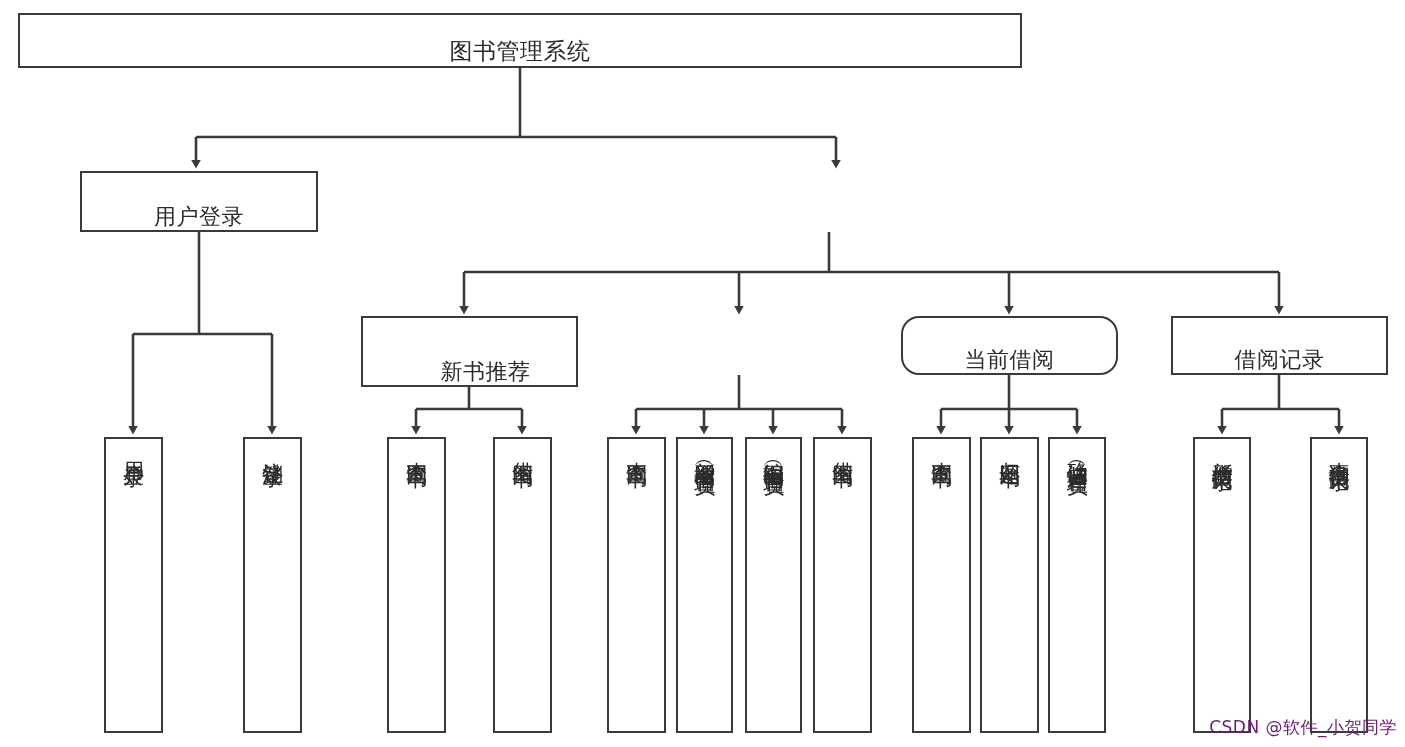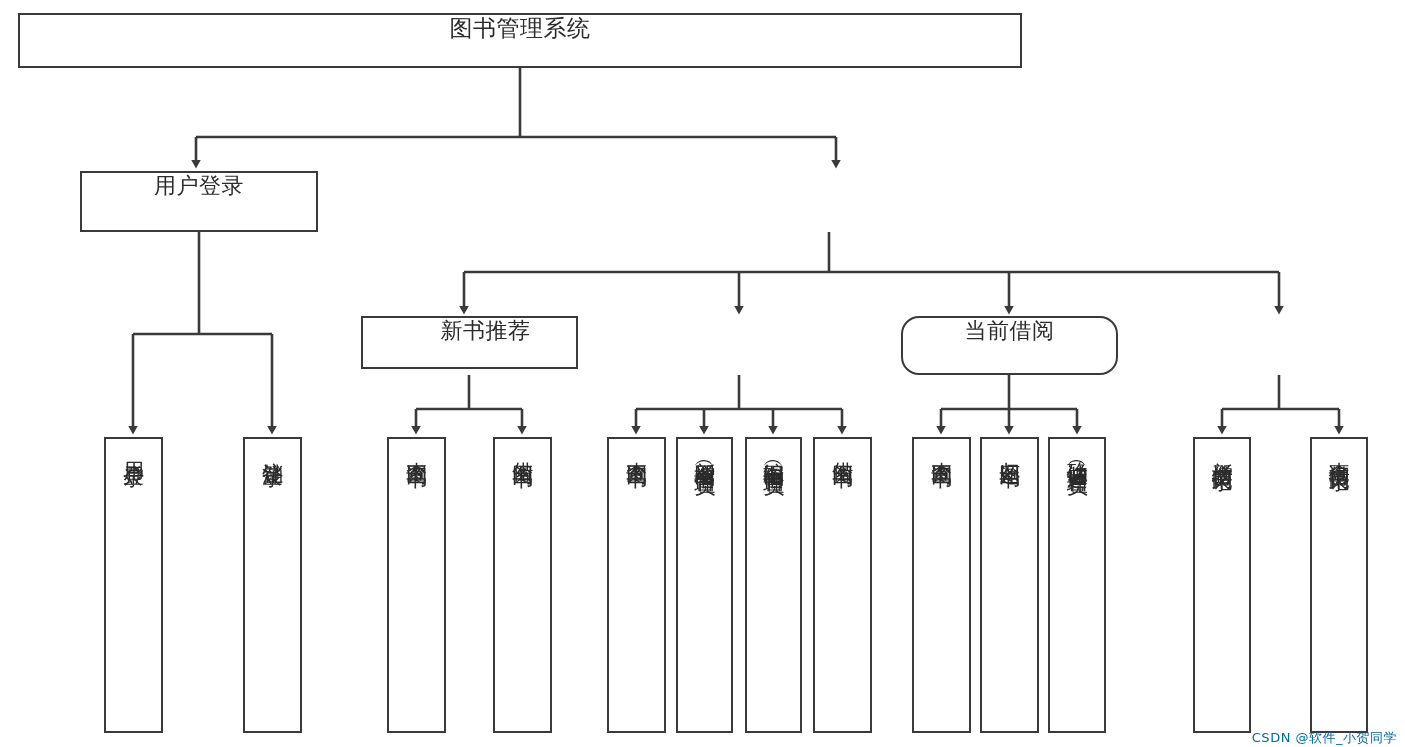--- a/index.html
+++ b/index.html
@@ -25,21 +25,21 @@
     width: 1405px;
     height: 747px;
     pointer-events: none;
   }
   .node {
     position: absolute;
     box-sizing: border-box;
     background: #ffffff;
     border: 2px solid #3a3a3a;
     display: flex;
-    align-items: flex-start;
+    align-items: flex-end;
     justify-content: center;
     color: #2b2b2b;
     z-index: 2;
   }
   .node-label {
     display: block;
     text-align: center;
     letter-spacing: 0.5px;
     white-space: nowrap;
     color: #2b2b2b;
@@ -63,23 +63,23 @@
     text-orientation: upright;
     font-size: 21px;
     line-height: 1.08;
     letter-spacing: 2px;
     white-space: nowrap;
     -webkit-text-orientation: upright;
   }
   #watermark {
     position: absolute;
     right: 8px;
-    bottom: 0;
-    font-size: 13px;
-    color: #0369a1;
+    bottom: 8px;
+    font-size: 17px;
+    color: #701a75;
     white-space: nowrap;
     z-index: 3;
     letter-spacing: 0.5px;
   }
 </style>
 </head>
 <body>
 
 <div id="diagram-root">
 
@@ -135,29 +135,32 @@
 
   <div class="node horiz root" style="left:18px; top:13px; width:1004px; height:55px;">
     <span class="node-label">图书管理系统</span>
   </div>
 
   <div class="node horiz" style="left:80px; top:171px; width:238px; height:61px;">
     <span class="node-label">用户登录</span>
   </div>
 
 
-  <div class="node horiz" style="left:361px; top:316px; width:217px; height:53px;padding-left:32px;">
+  <div class="node horiz" style="left:361px; top:316px; width:217px; height:71px;padding-left:32px;">
     <span class="node-label">新书推荐</span>
   </div>
 
 
   <div class="node horiz" style="left:901px; top:316px; width:217px; height:59px;border-radius:18px;">
     <span class="node-label">当前借阅</span>
   </div>
 
+  <div class="node horiz" style="left:1171px; top:316px; width:217px; height:59px;">
+    <span class="node-label">借阅记录</span>
+  </div>
 
   <div class="node vert" style="left:104px; top:437px; width:59px; height:296px;">
     <span class="node-label">用户登录</span>
   </div>
   <div class="node vert" style="left:243px; top:437px; width:59px; height:296px;">
     <span class="node-label">注销登录</span>
   </div>
 
   <div class="node vert" style="left:387px; top:437px; width:59px; height:296px;">
     <span class="node-label">查询图书</span>

